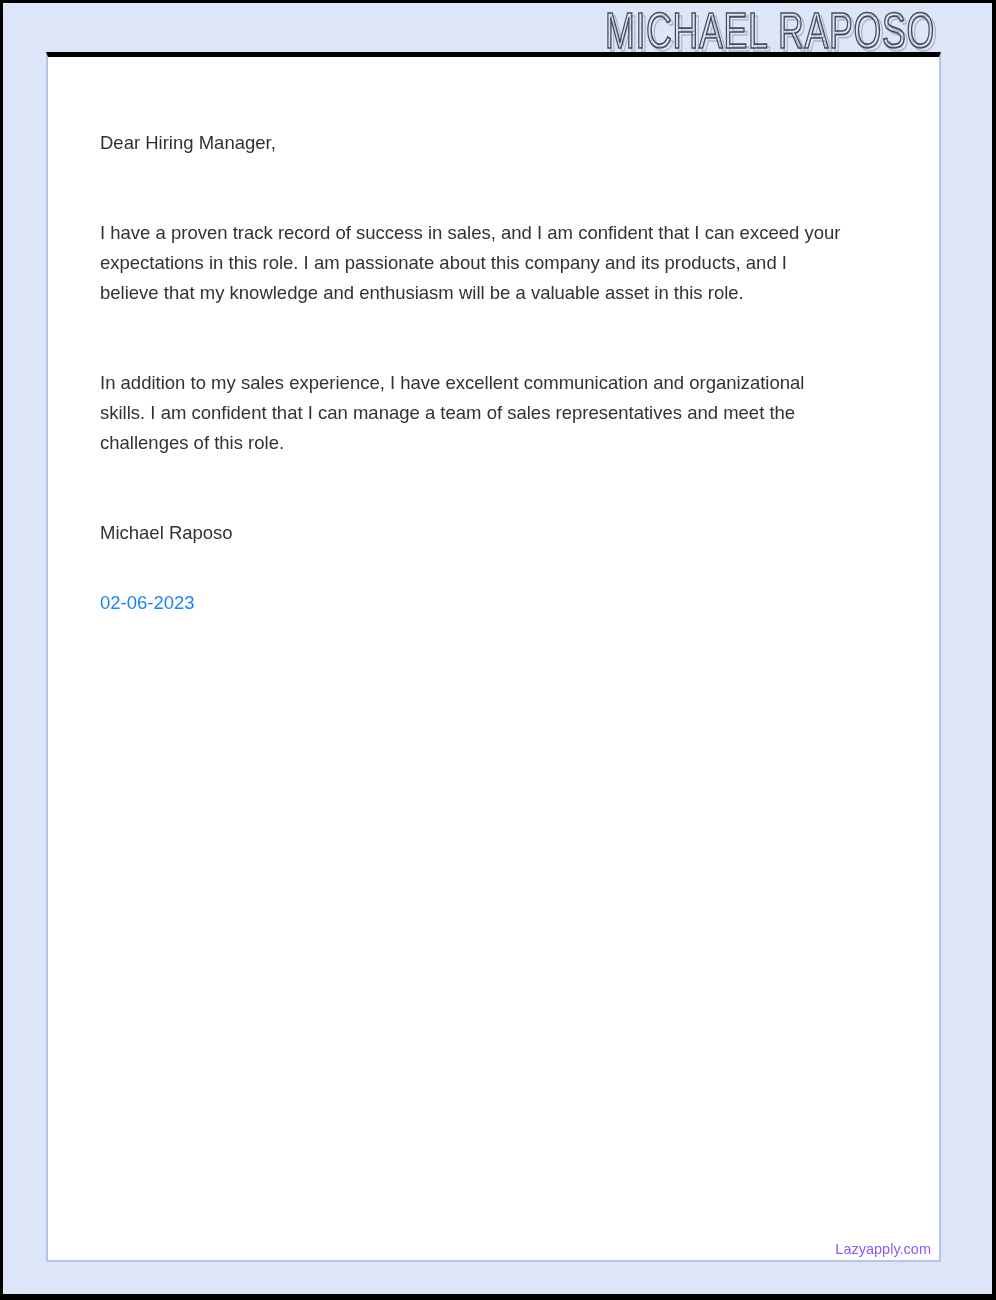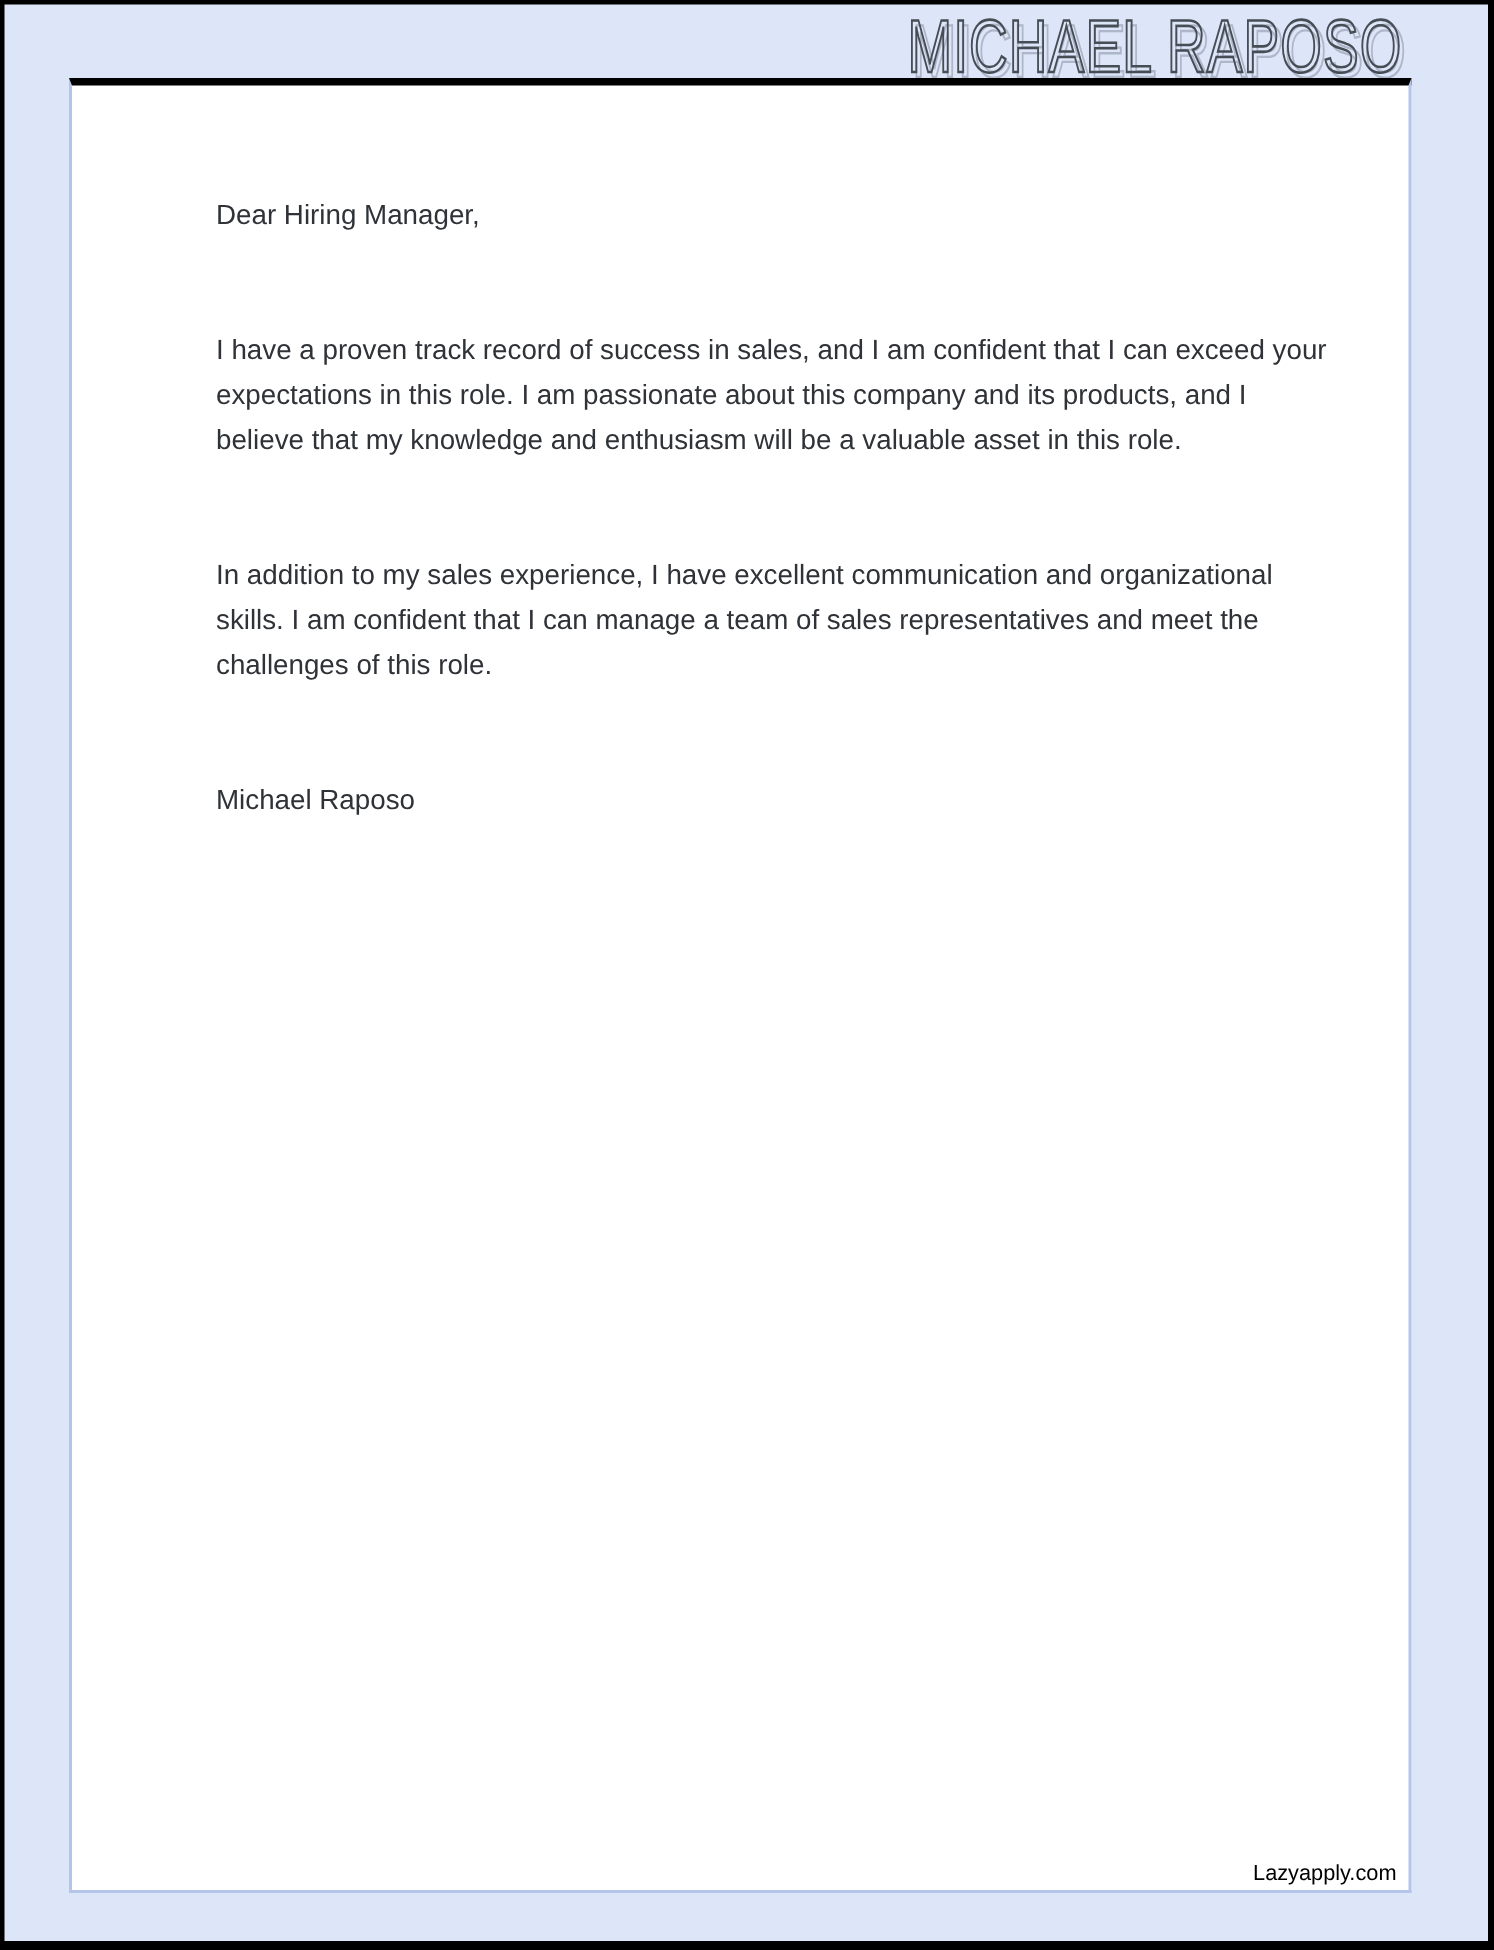--- a/index.html
+++ b/index.html
@@ -42,21 +42,20 @@
 
   .letter-sheet {
     position: absolute;
     left: 43px; right: 51px;
     top: 49px; bottom: 32px;
     background: #fff;
     border-top: 5px solid var(--rule-color, #000000);
     border-left: 2px solid var(--sheet-border, #b5c4e9);
     border-right: 2px solid var(--sheet-border, #b5c4e9);
     border-bottom: 2px solid var(--sheet-border, #b5c4e9);
-    padding-left: 44px;
   }
 
   .letter-body {
     padding: 41px 40px 0 52px;
     color: var(--text-color, #2f3237);
     font-size: 18.5px;
     line-height: 30px;
     white-space: pre-line;
   }
 
@@ -68,21 +67,21 @@
     color: var(--date-link, #1b84f2);
     margin-bottom: 0 !important;
     cursor: pointer;
   }
 
   .watermark {
     position: absolute;
     right: 8px; bottom: 1px;
     font-size: 14.5px;
     line-height: 20px;
-    color: #000000;
+    color: #8b5cf6;
     white-space: nowrap;
   }
 </style>
 </head>
 <body>
 
 <div class="page">
 
   <svg class="header-name-svg" viewBox="0 0 372 52" aria-hidden="true">
     <text class="name-shadow" x="369" y="46" text-anchor="end" textLength="330" lengthAdjust="spacingAndGlyphs">MICHAEL RAPOSO</text>
@@ -92,18 +91,19 @@
   <div class="letter-sheet">
     <div class="letter-body">
       <p>Dear Hiring Manager,</p>
       <p>I have a proven track record of success in sales, and I am confident that I can exceed your
 expectations in this role. I am passionate about this company and its products, and I
 believe that my knowledge and enthusiasm will be a valuable asset in this role.</p>
       <p>In addition to my sales experience, I have excellent communication and organizational
 skills. I am confident that I can manage a team of sales representatives and meet the
 challenges of this role.</p>
       <p class="signature">Michael Raposo</p>
+      <p class="date-line">02-06-2023</p>
     </div>
 
     <div class="watermark">Lazyapply.com</div>
   </div>
 
 </div>
 
 </body></html>

